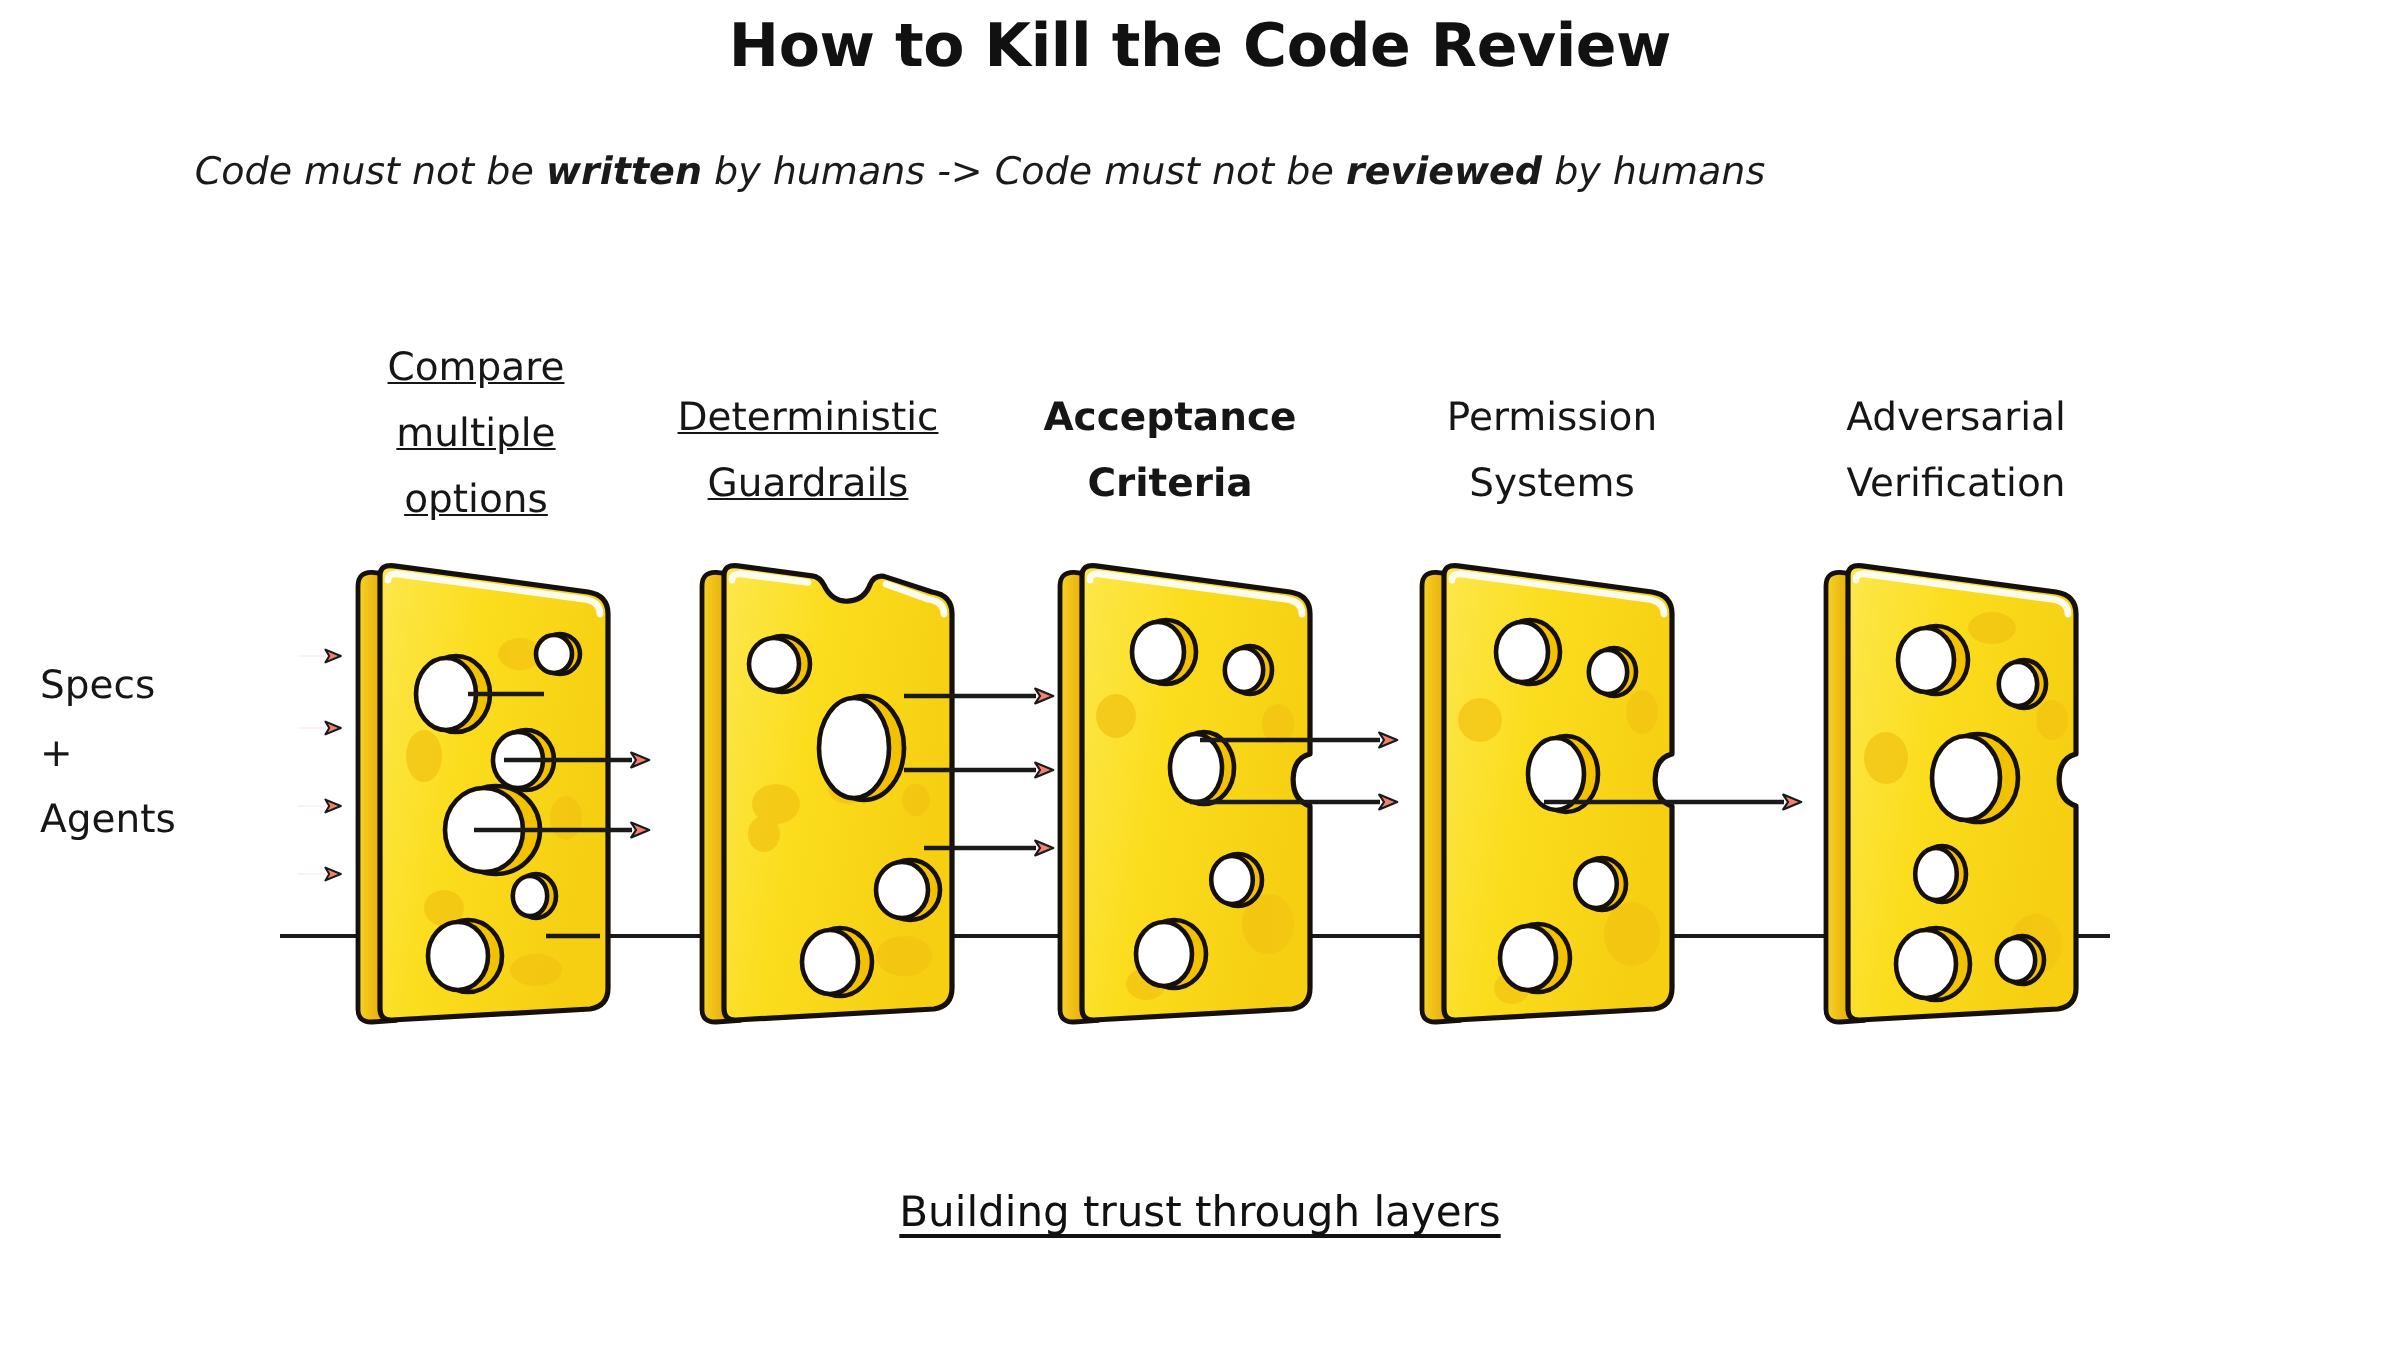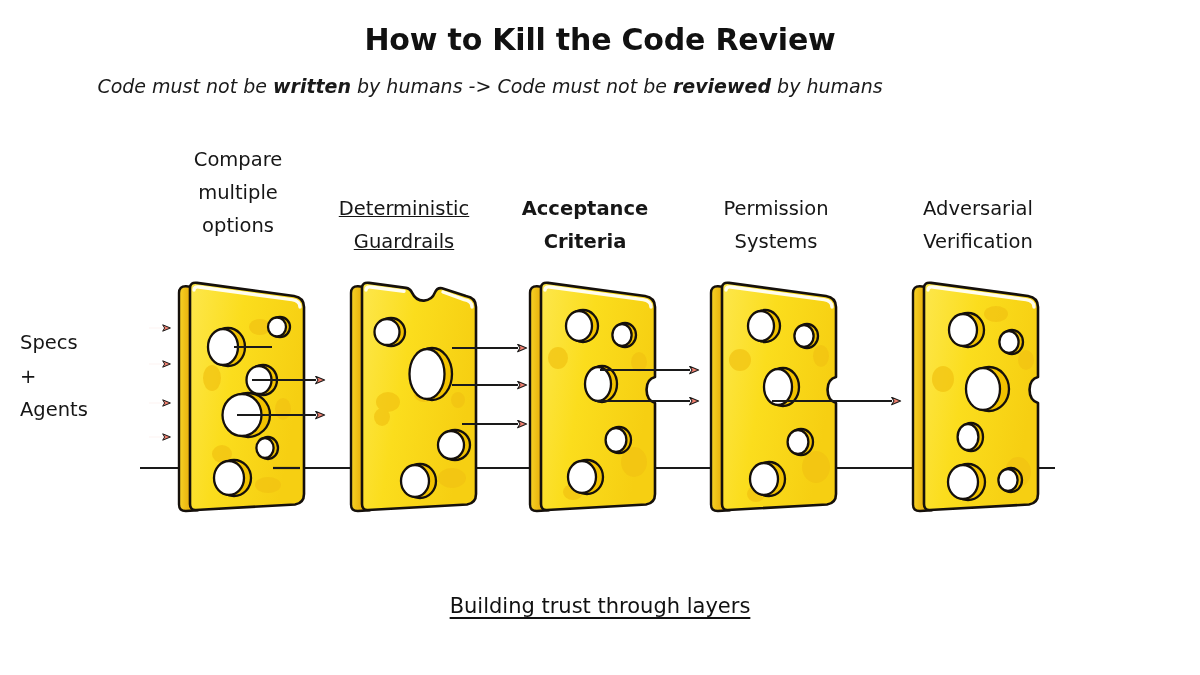--- a/index.html
+++ b/index.html
@@ -12,21 +12,21 @@
     height: 675px;
     position: relative;
     overflow: hidden;
     font-family: "DejaVu Sans", sans-serif;
     color: #111111;
   }
 
   
   #title {
     position: absolute;
-    top: 22px;
+    top: 6px;
     left: 0;
     width: 1200px;
     text-align: center;
     font-size: 30px;
     font-weight: bold;
     letter-spacing: -0.2px;
     color: #111111;
   }
   #subtitle {
     position: absolute;
@@ -287,21 +287,21 @@
         <ellipse cx="58" cy="155" rx="10.4" ry="13" fill="#FFFFFF"></ellipse>
         <ellipse cx="58" cy="200" rx="17" ry="18" fill="#F2C200"></ellipse>
         <ellipse cx="53" cy="200" rx="15" ry="17" fill="#FFFFFF"></ellipse>
         <ellipse cx="101" cy="198" rx="11" ry="12" fill="#F2C200"></ellipse>
         <ellipse cx="98" cy="198" rx="9.6" ry="11" fill="#FFFFFF"></ellipse>
       </g>
     </g>
   </svg>
 </div>
 
-<div class="layer-label" style="left:168px; top:144px; width:140px;">Compare
+<div class="layer-label" style="left:168px; top:168px; width:140px;text-decoration:underline;">Compare
 multiple
 options</div>
 
 <div class="layer-label" style="left:324px; top:193px; width:160px;text-decoration:underline;">Deterministic
 Guardrails</div>
 
 <div class="layer-label" style="left:508px; top:193px; width:154px;font-weight:bold;">Acceptance
 Criteria</div>
 
 <div class="layer-label" style="left:700px; top:193px; width:152px;">Permission

